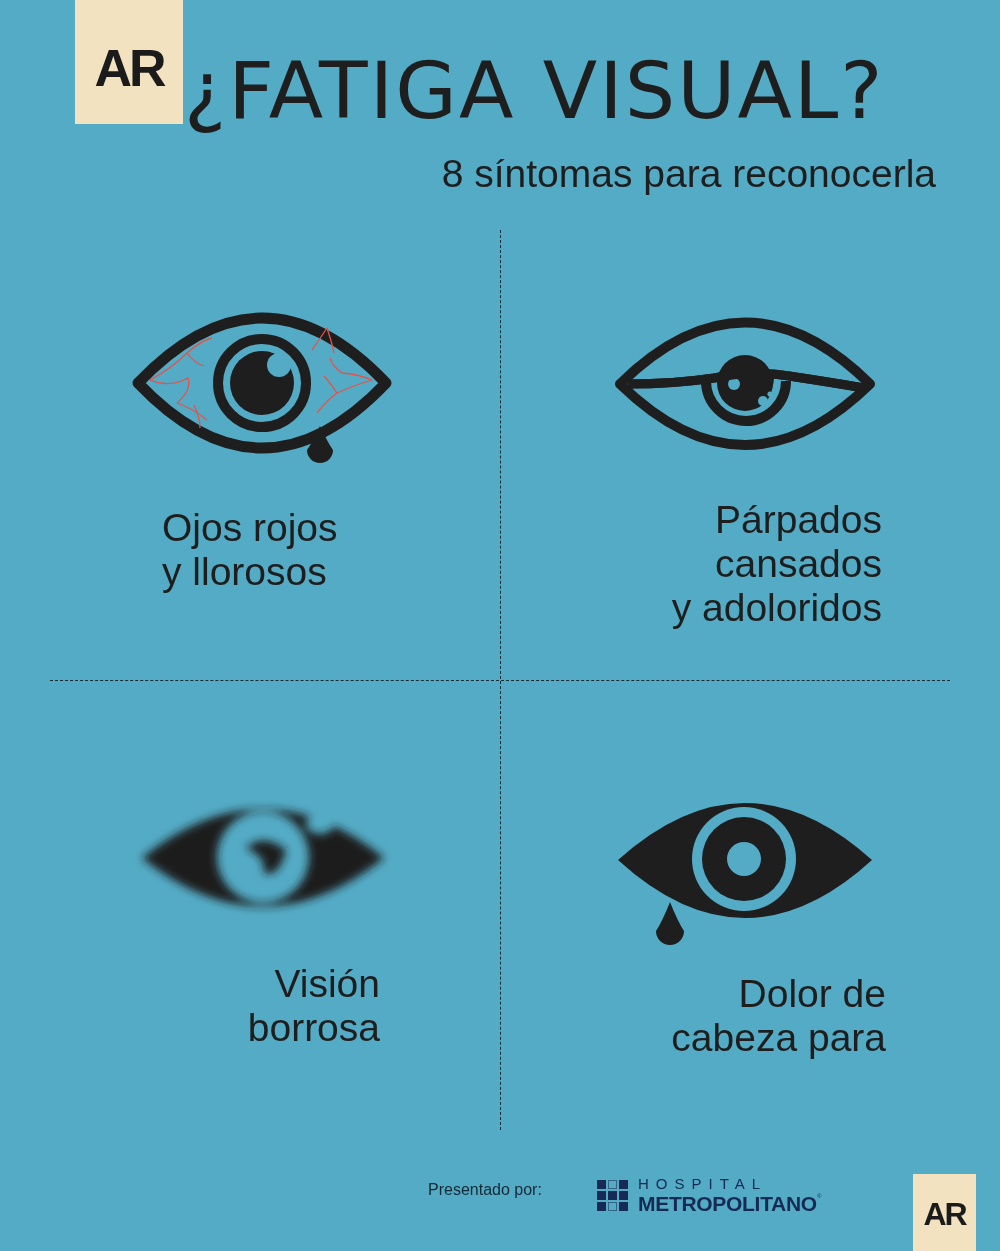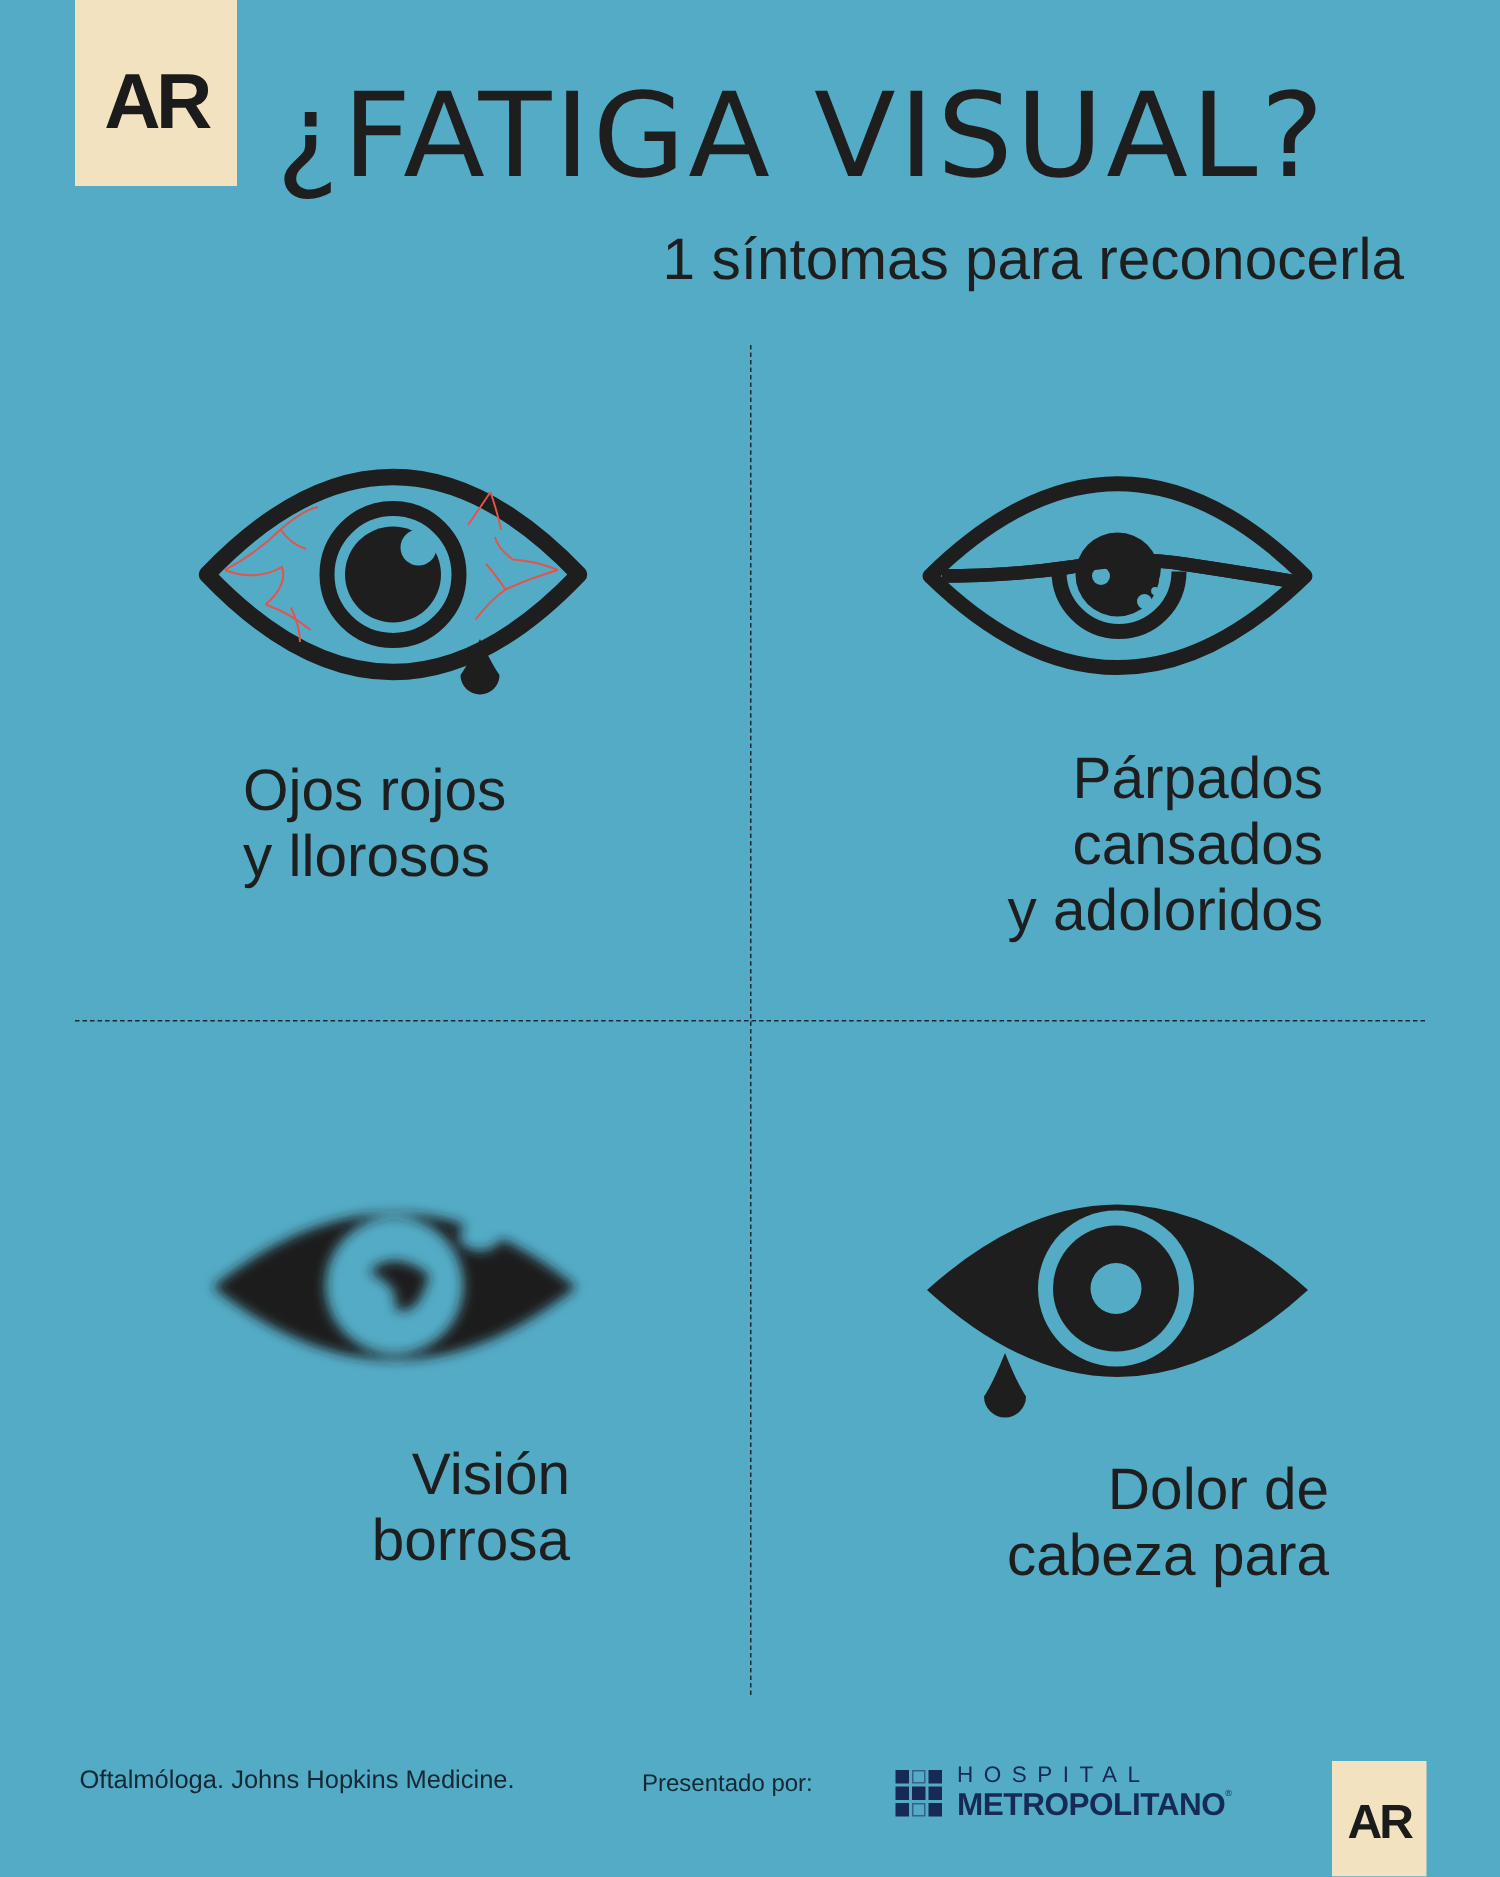--- a/index.html
+++ b/index.html
@@ -5,21 +5,21 @@
   html, body { margin: 0; padding: 0; }
   body {
     width: 1000px; height: 1251px;
     background: #54abc5;
     position: relative; overflow: hidden;
     font-family: "DejaVu Sans", sans-serif;
     color: #1e1e1e;
   }
   .logo-box {
     position: absolute; background: #f3e2bf;
-    display: flex; align-items: center; justify-content: center;
+    display: flex; align-items: center; justify-content: center; margin-left: 25px;
   }
   .logo-top { left: 50px; top: 0; width: 108px; height: 124px; }
   .logo-bottom { left: 888px; top: 1174px; width: 63px; height: 77px; }
   .logo-text {
     font-family: "Liberation Sans", sans-serif; font-weight: 700;
     color: #1b1b1b; letter-spacing: -3px;
   }
   .logo-top .logo-text { font-size: 52px; margin-top: 12px; }
   .logo-bottom .logo-text { font-size: 32px; letter-spacing: -2px; margin-top: 4px; }
 
@@ -83,21 +83,21 @@
   .hosp-line2 sup { font-size: 6px; vertical-align: top; font-weight: 400; }
 </style>
 </head>
 <body>
 
 <div class="logo-box logo-top">
   <span class="logo-text">AR</span>
 </div>
 
 <div class="title">¿FATIGA VISUAL?</div>
-<div class="subtitle">1 síntomas para reconocerla</div>
+<div class="subtitle">8 síntomas para reconocerla</div>
 
 <div class="vdash"></div>
 <div class="hdash"></div>
 
 <svg class="icon" style="left:132px;top:308px" width="260" height="165" viewBox="0 0 260 165">
   <path d="M6 75 Q130 -55 254 75 Q130 205 6 75 Z" fill="none" stroke="#1e1e1e" stroke-width="11" stroke-linejoin="round"></path>
   <g stroke="#e5534b" stroke-width="1.3" fill="none">
     <path d="M18 72 Q40 60 55 45 Q70 32 80 30"></path>
     <path d="M55 45 Q62 55 72 58"></path>
     <path d="M18 72 Q38 80 56 70 Q60 82 45 95"></path>
@@ -161,21 +161,20 @@
   </defs>
   <path d="M4 74 Q131 -40 258 74 Q131 190 4 74 Z" fill="#1e1e1e" mask="url(#eyeMask2)"></path>
   <circle cx="130" cy="73" r="42" fill="#1e1e1e"></circle>
   <circle cx="130" cy="73" r="17" fill="#54abc5"></circle>
   <path d="M56 116 Q48 136 42 145 A14 14 0 1 0 70 145 Q64 136 56 116 Z" fill="#1e1e1e"></path>
 </svg>
 <div class="label" style="left:600px;top:972px;width:286px">Dolor de
 cabeza para</div>
 
 <div class="footer-source">
-  <div>Oftalmóloga. Johns Hopkins Medicine.</div>
 </div>
 
 <div class="footer-presented">Presentado por:</div>
 
 <div class="hospital">
   <div class="hosp-grid">
     <span></span>
       <span class="hollow"></span>
       <span></span>
     <span></span>

